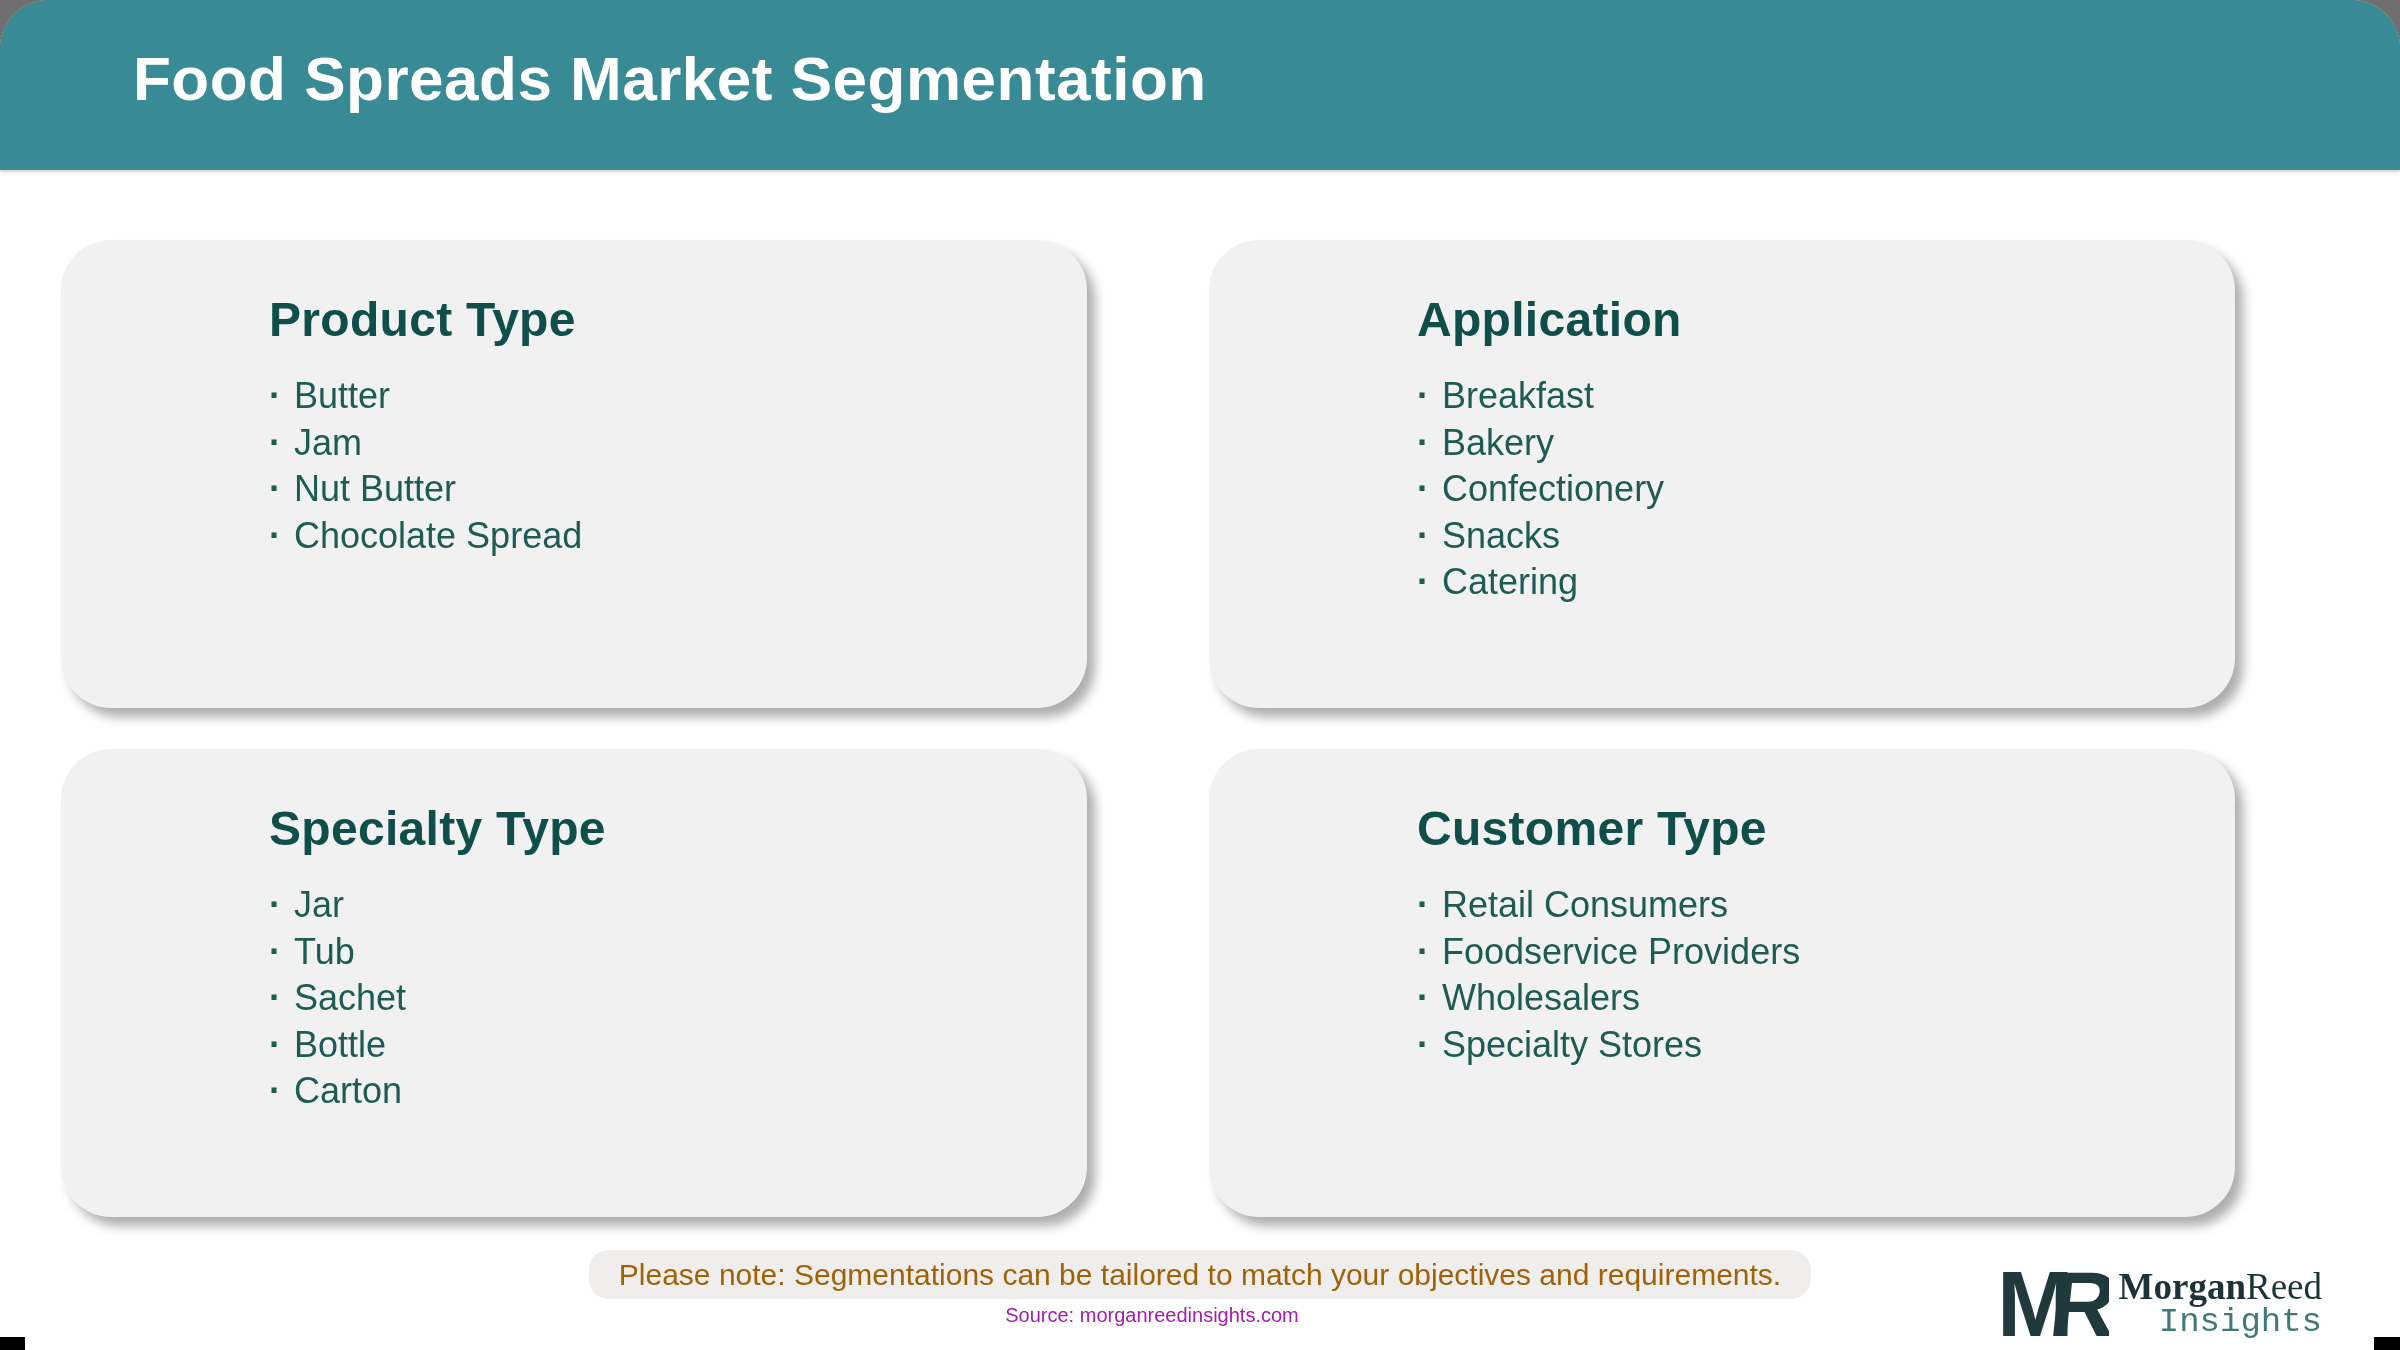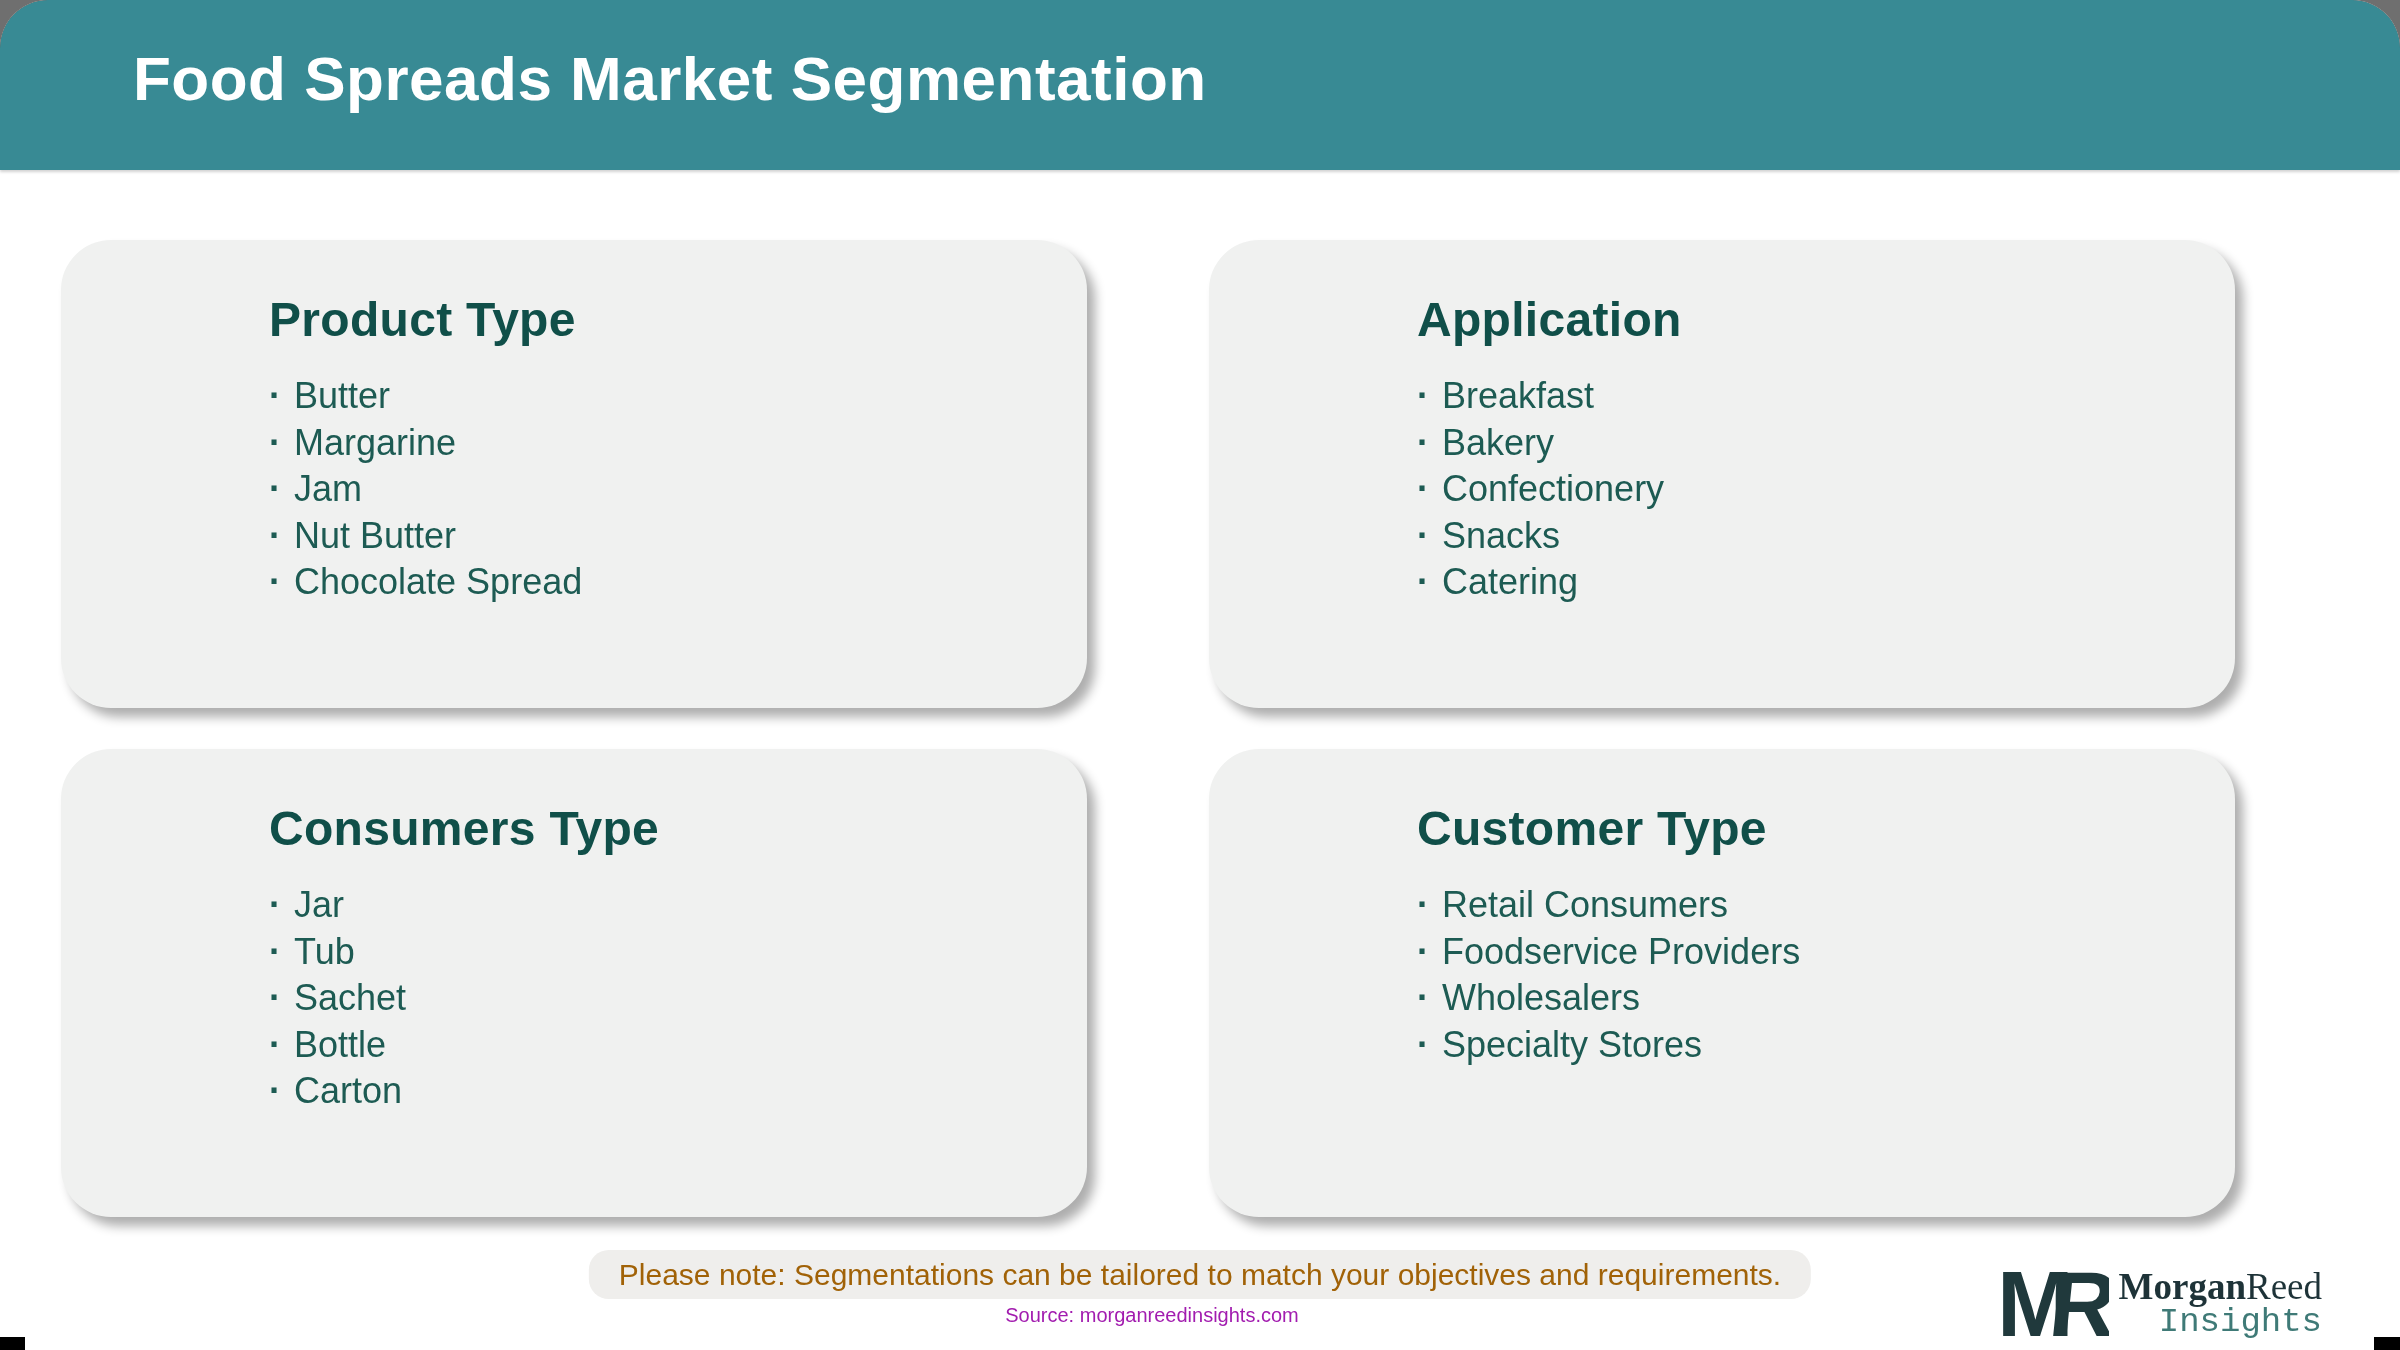--- a/index.html
+++ b/index.html
@@ -161,40 +161,39 @@
   <div class="header-bar">
     <h1>Food Spreads Market Segmentation</h1>
   </div>
 
   <div class="cards-grid">
 
     <div class="card">
       <h2>Product Type</h2>
       <ul>
           <li>Butter</li>
-          <li>Margarine</li>
           <li>Jam</li>
           <li>Nut Butter</li>
           <li>Chocolate Spread</li>
         </ul>
     </div>
 
     <div class="card">
       <h2>Application</h2>
       <ul>
           <li>Breakfast</li>
           <li>Bakery</li>
           <li>Confectionery</li>
           <li>Snacks</li>
           <li>Catering</li>
         </ul>
     </div>
 
     <div class="card">
-      <h2>Consumers Type</h2>
+      <h2>Specialty Type</h2>
       <ul>
           <li>Jar</li>
           <li>Tub</li>
           <li>Sachet</li>
           <li>Bottle</li>
           <li>Carton</li>
         </ul>
     </div>
 
     <div class="card">

